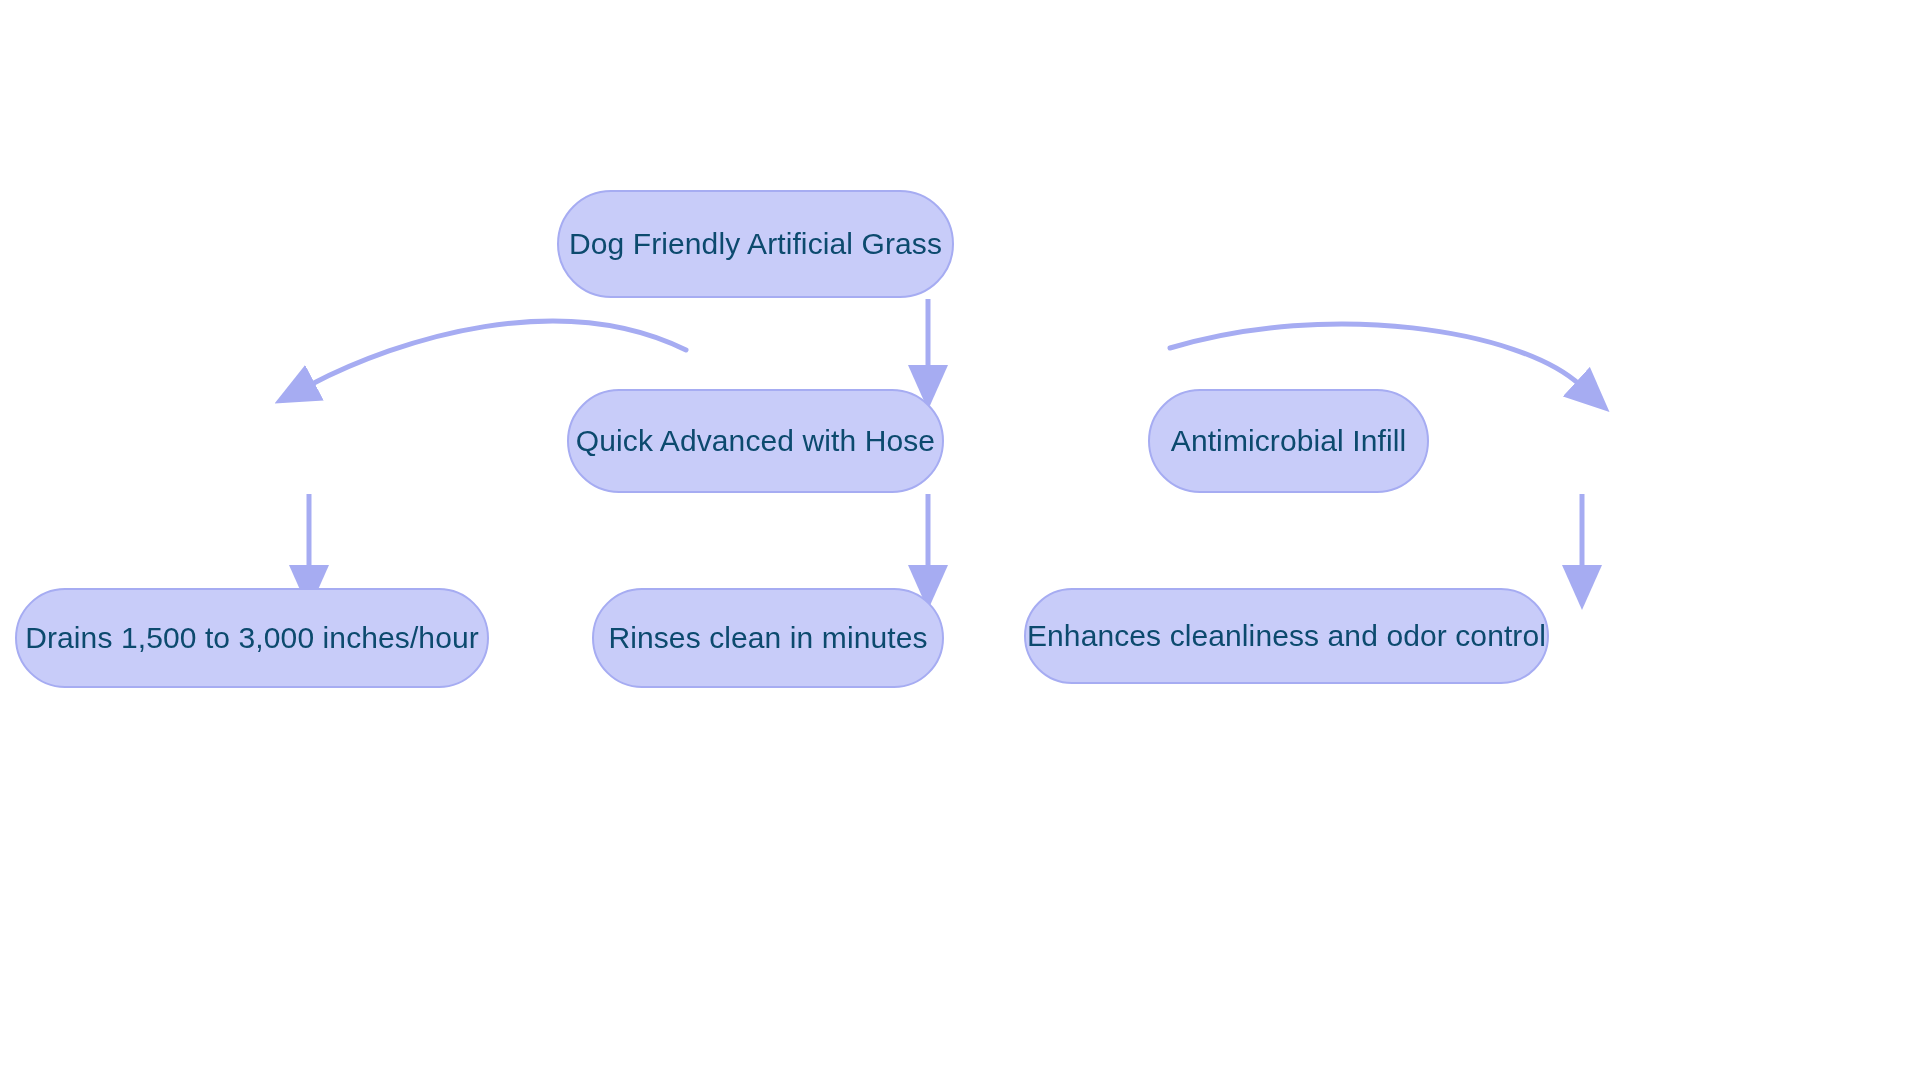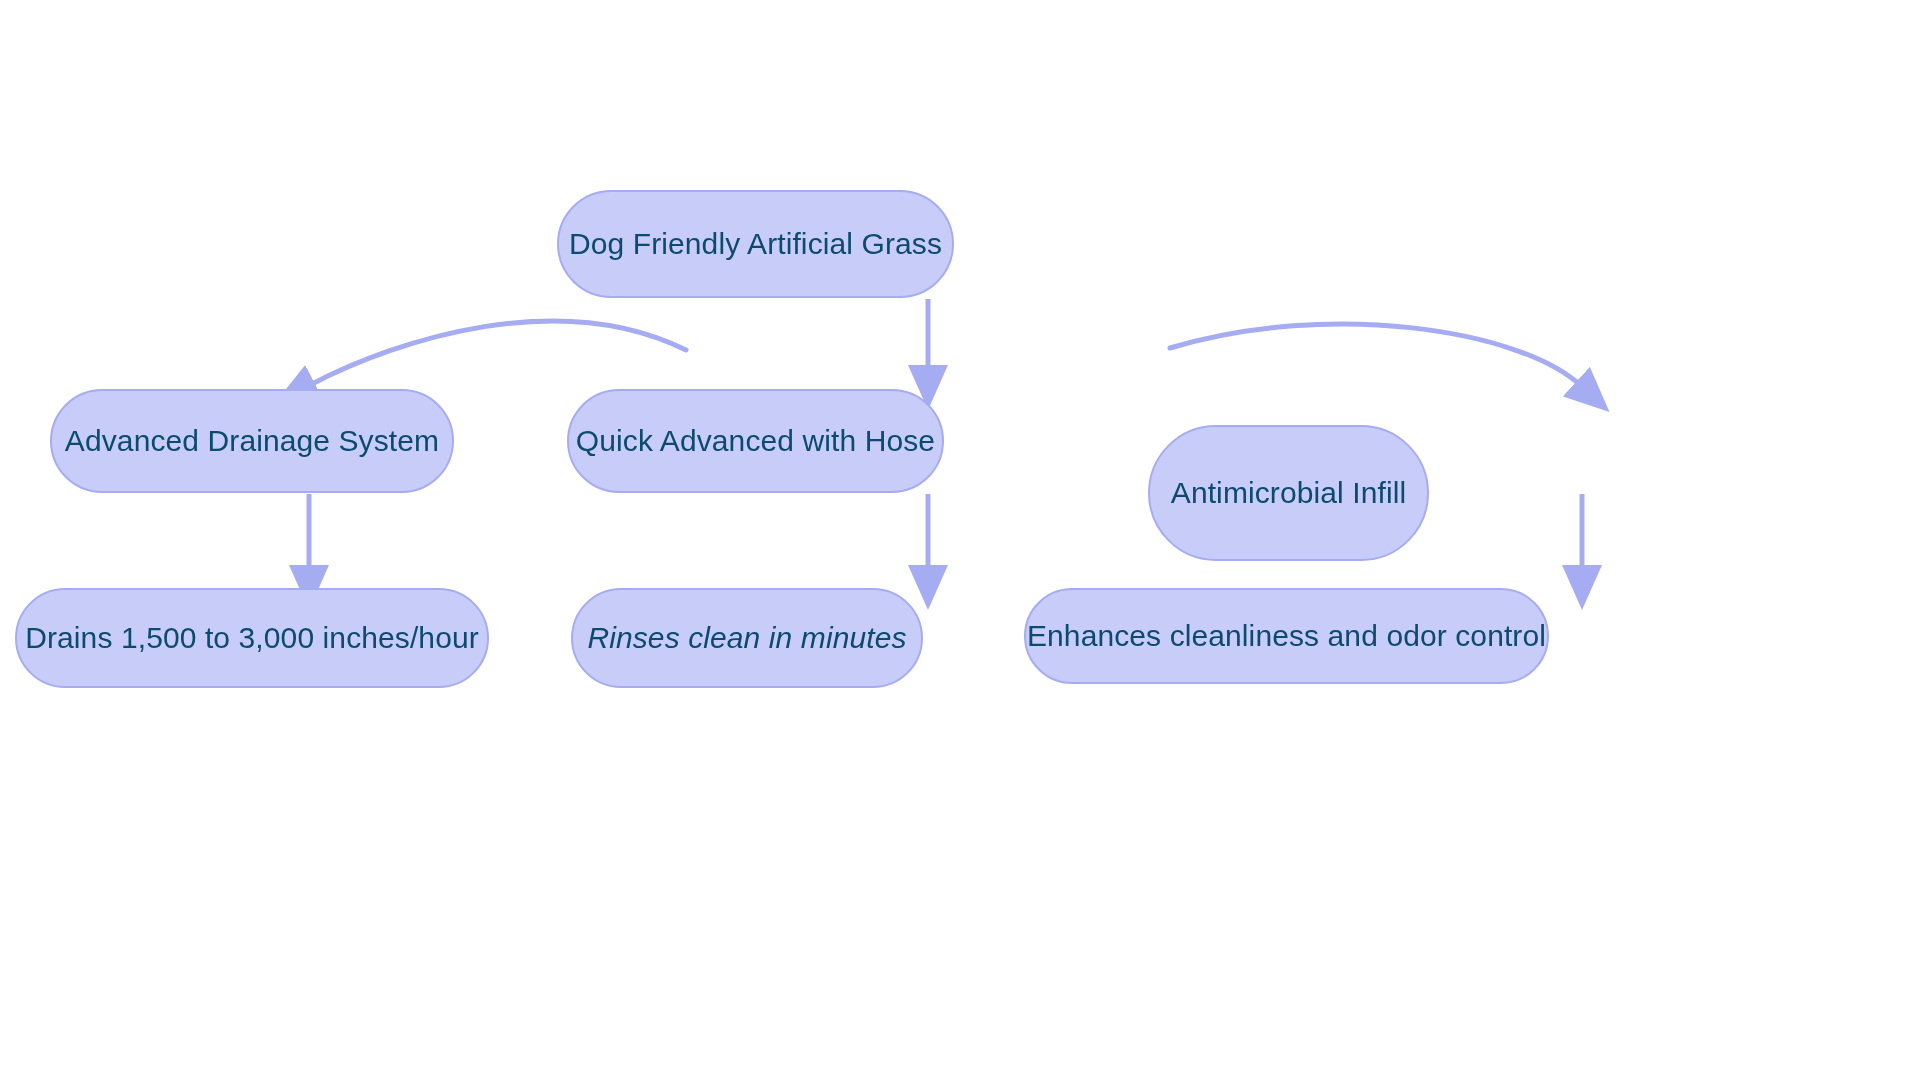--- a/index.html
+++ b/index.html
@@ -66,37 +66,35 @@
   #node-cleaning {
     left: 567px;
     top: 389px;
     width: 377px;
     height: 104px;
   }
   #node-infill {
     left: 1148px;
     top: 389px;
     width: 281px;
-    height: 136px;
-    margin-top: 36px;
+    height: 104px;
   }
 
   
   #node-drain-rate {
     left: 15px;
     top: 588px;
     width: 474px;
     height: 100px;
   }
   #node-rinse {
-    left: 571px;
+    left: 592px;
     top: 588px;
     width: 352px;
     height: 100px;
-    font-style: italic;
   }
   #node-odor {
     left: 1024px;
     top: 588px;
     width: 525px;
     height: 96px;
     align-items: center;
   }
 </style>
 </head>
@@ -121,23 +119,20 @@
 
     <path d="M 928 494 L 928 570" fill="none" stroke="#a6acf2" stroke-width="5" stroke-linecap="butt" marker-end="url(#arrowhead)"></path>
 
     <path d="M 1582 494 L 1582 570" fill="none" stroke="#a6acf2" stroke-width="5" stroke-linecap="butt" marker-end="url(#arrowhead)"></path>
   </svg>
 
   <div class="node" id="node-root">
     <span class="node-label">Dog Friendly Artificial Grass</span>
   </div>
 
-  <div class="node" id="node-drainage">
-    <span class="node-label">Advanced Drainage System</span>
-  </div>
 
   <div class="node" id="node-cleaning">
     <span class="node-label">Quick Advanced with Hose</span>
   </div>
 
   <div class="node" id="node-infill">
     <span class="node-label">Antimicrobial Infill</span>
   </div>
 
   <div class="node" id="node-drain-rate">

